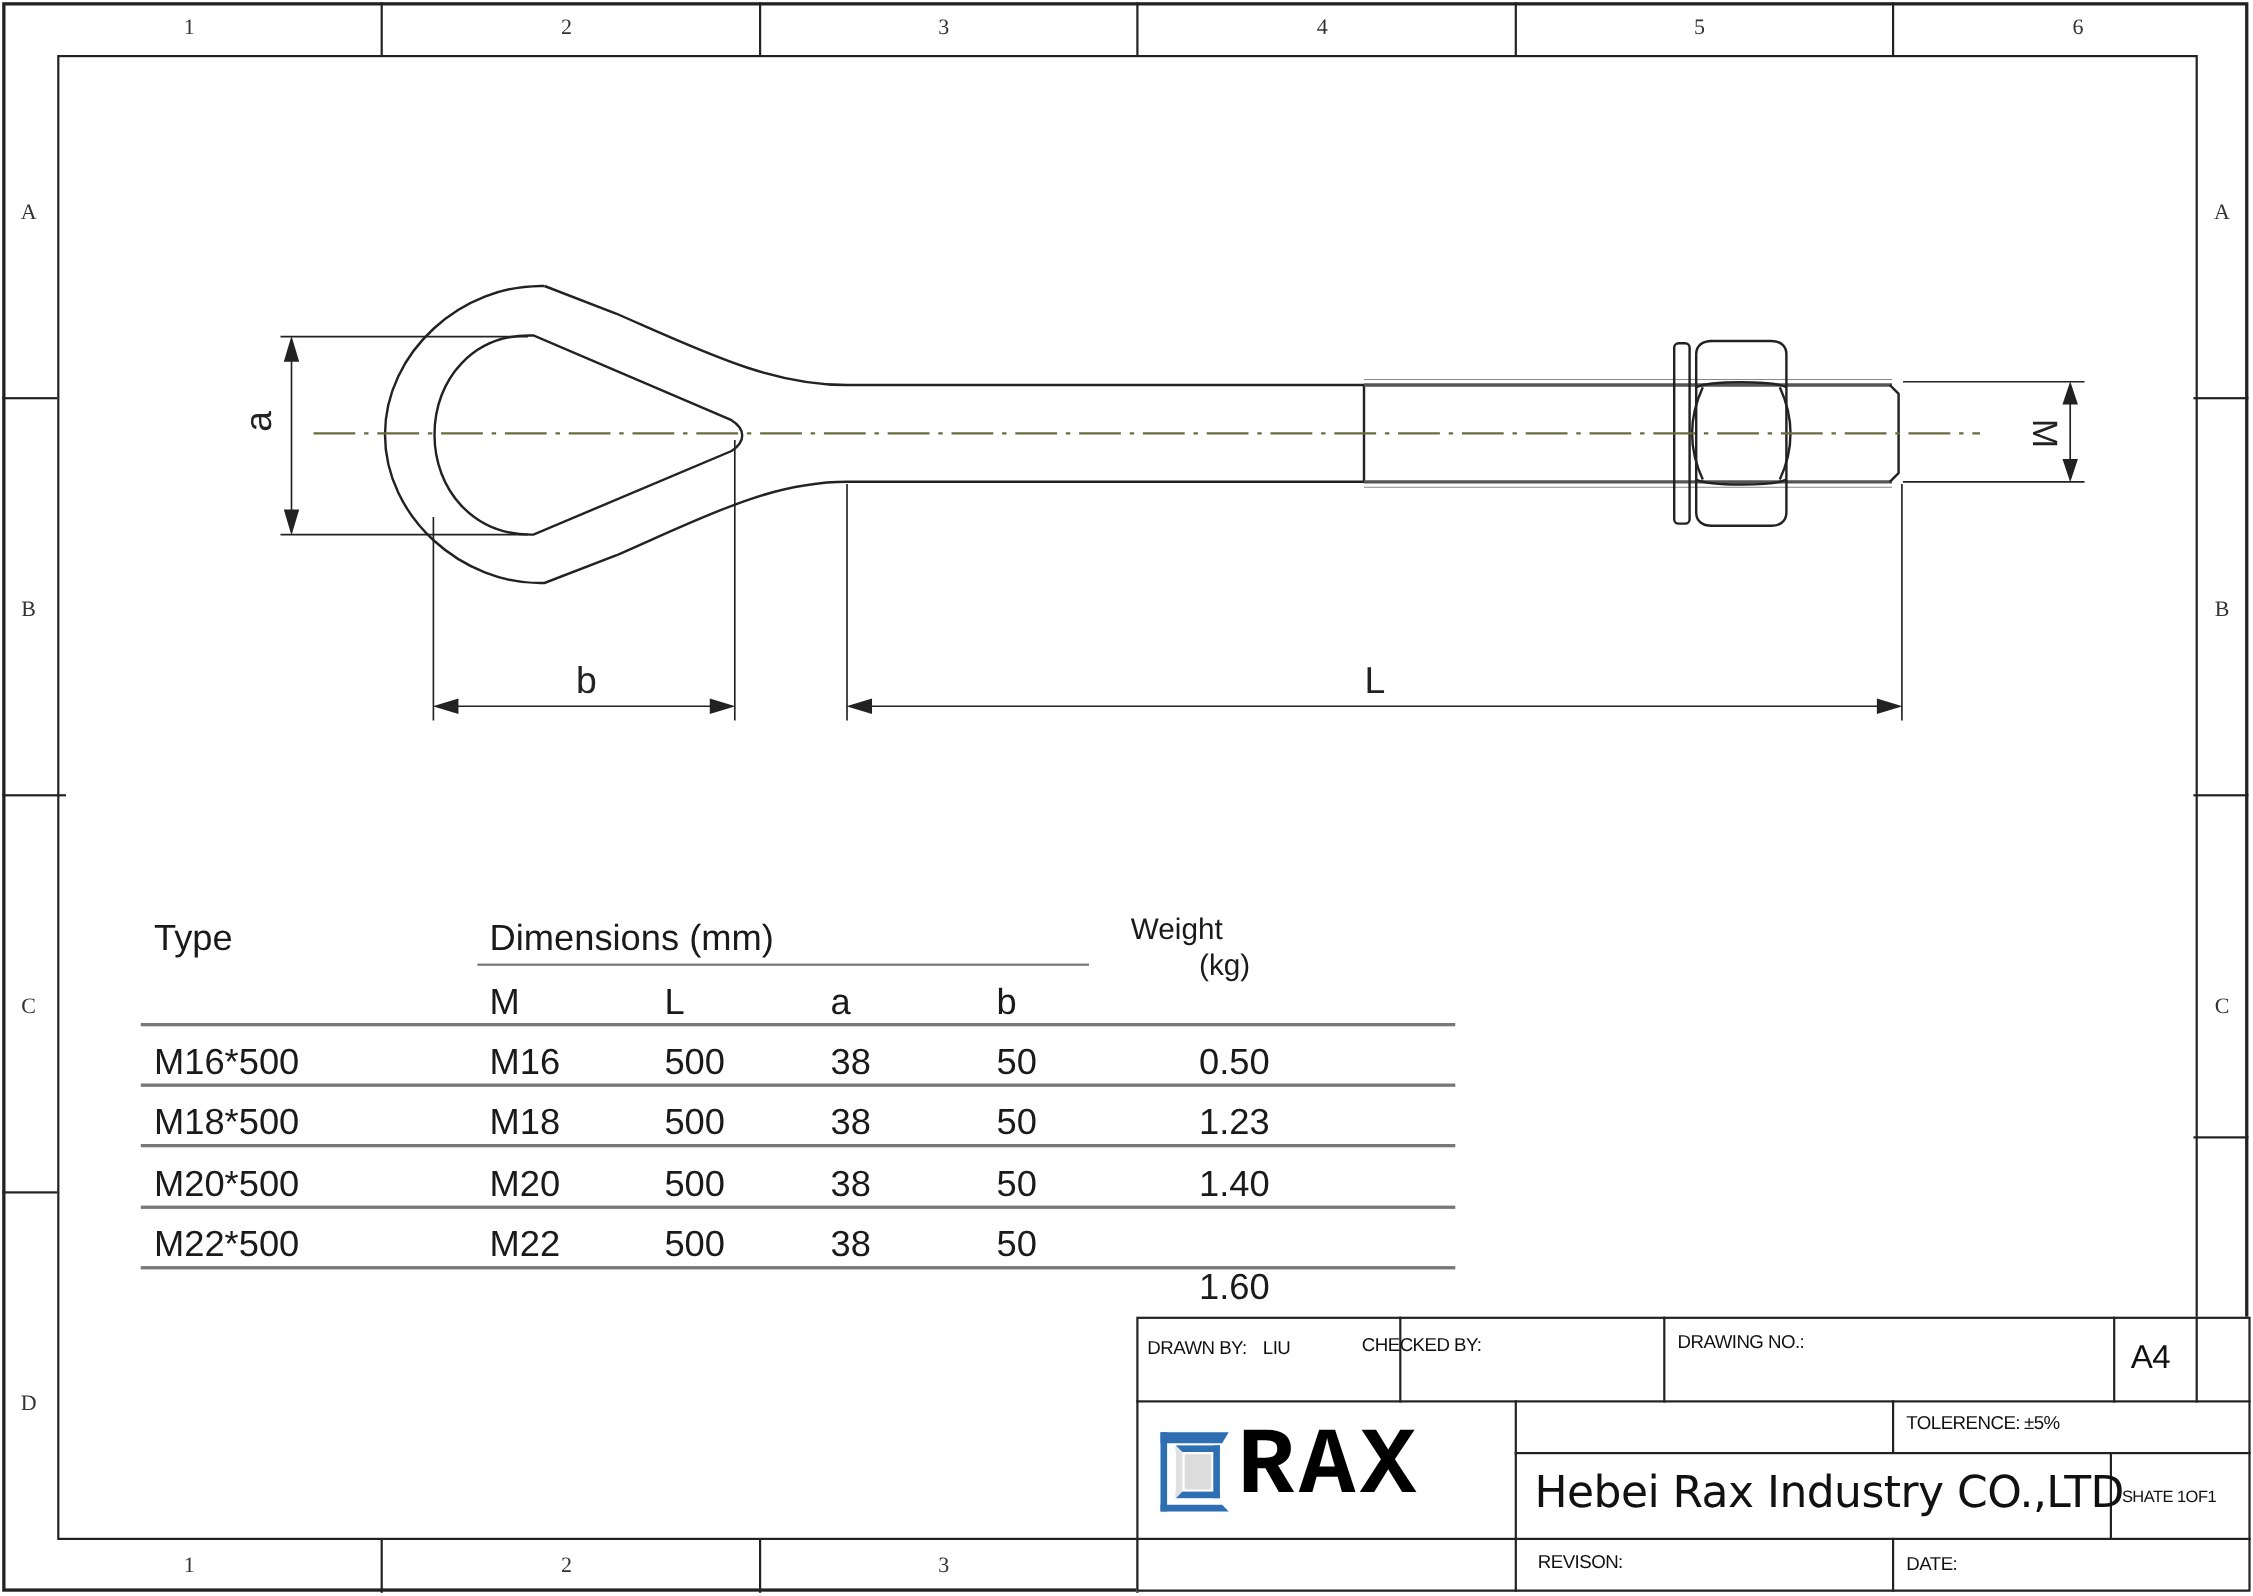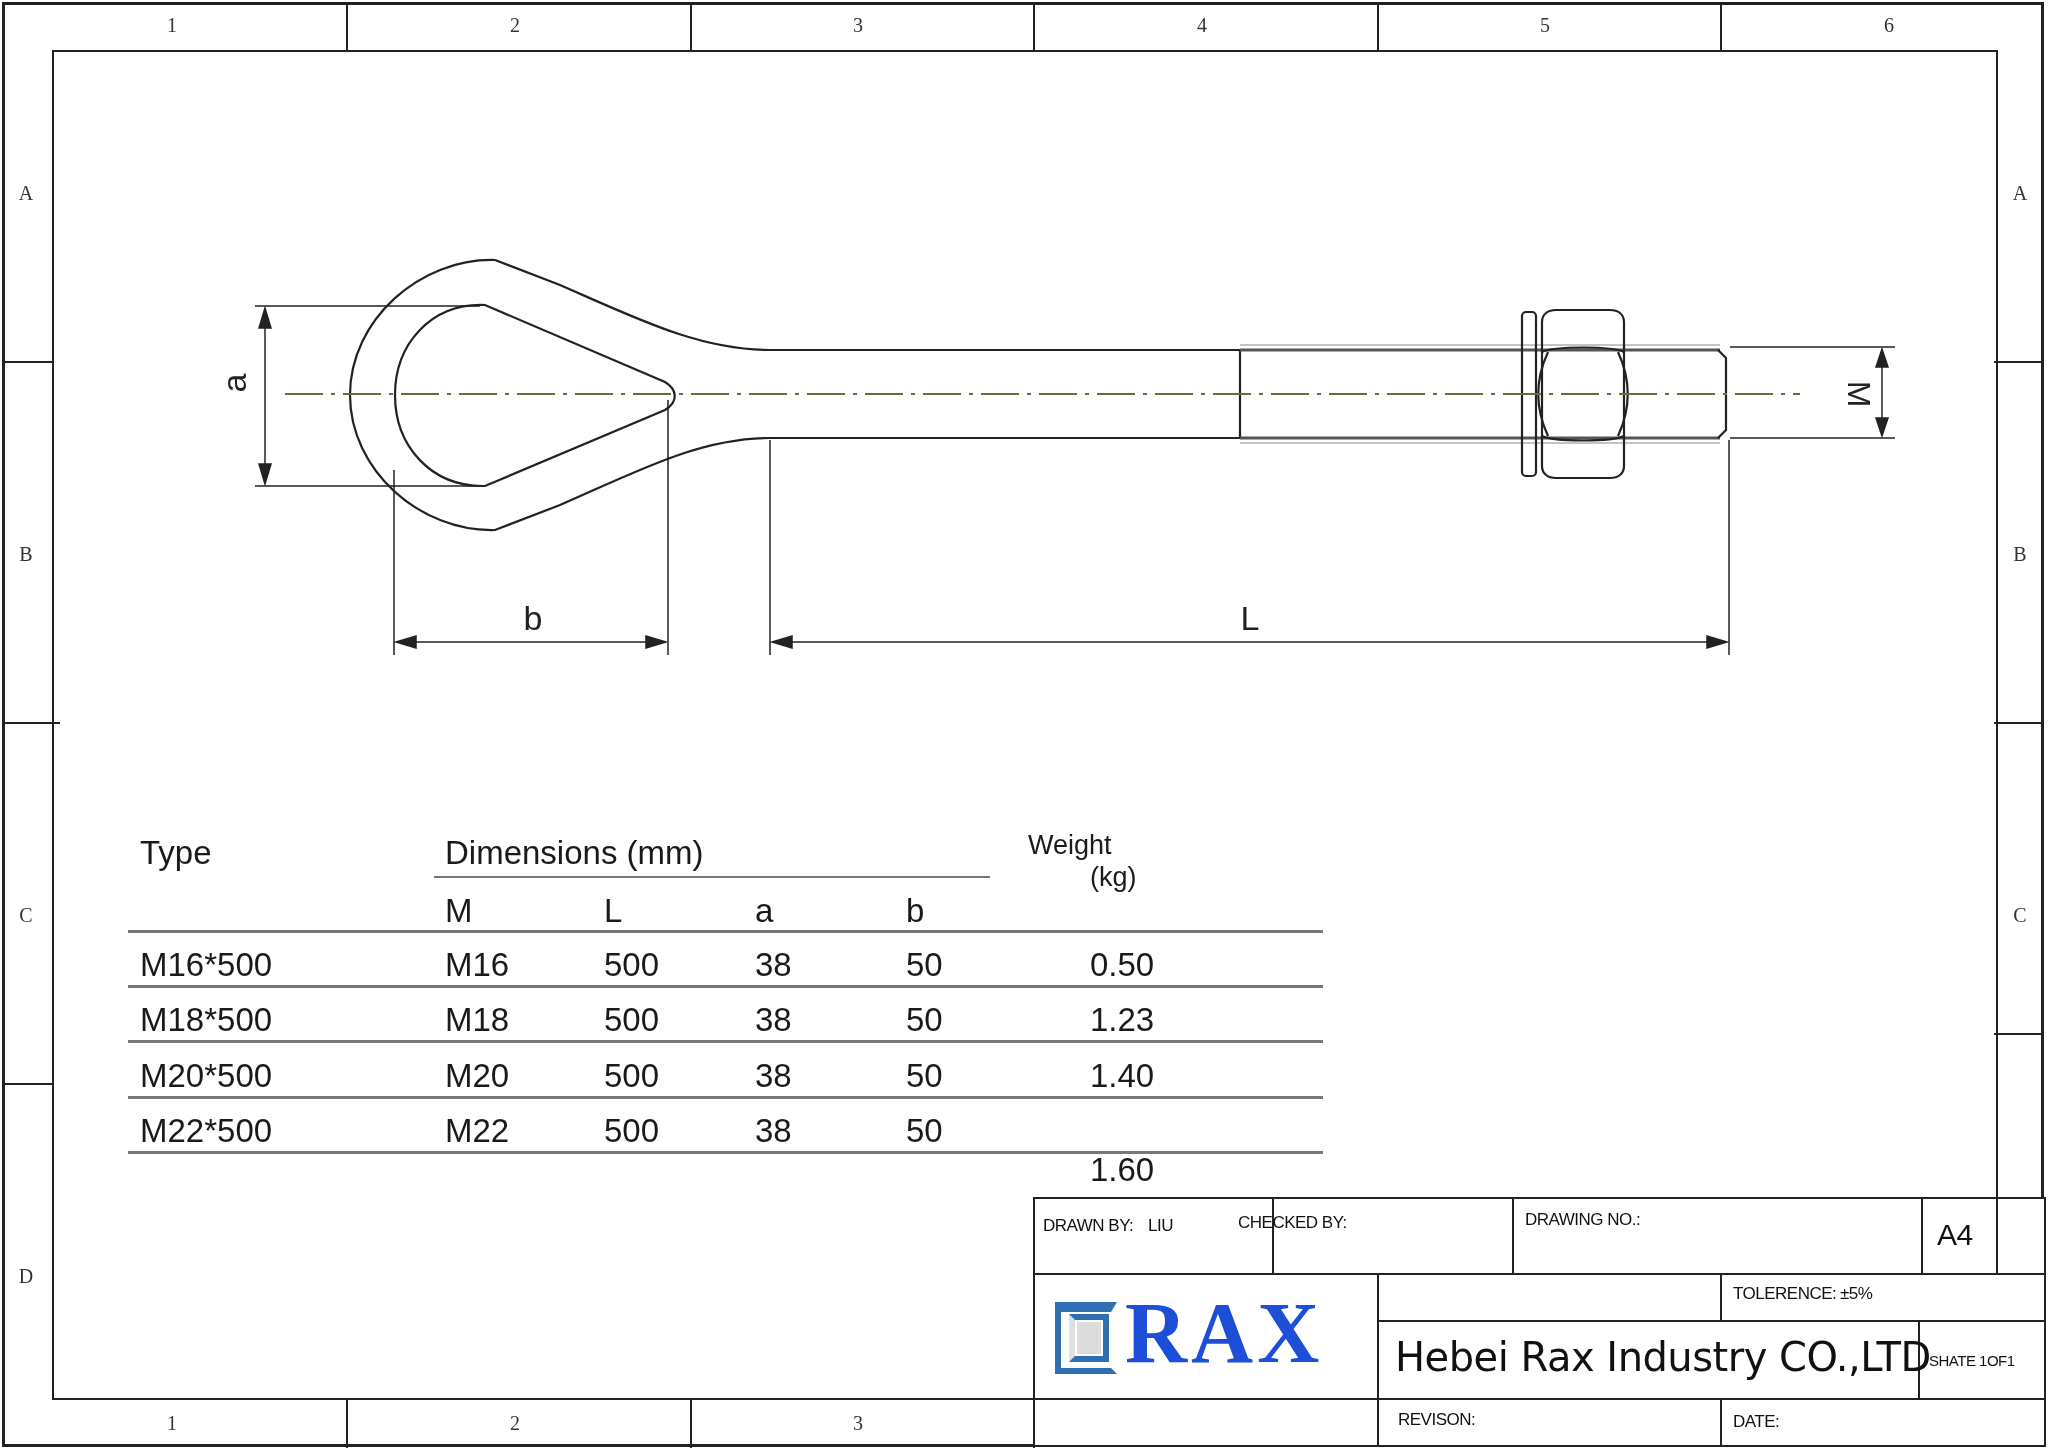--- a/index.html
+++ b/index.html
@@ -189,21 +189,21 @@
   <span class="tb-label" style="left:1525px;top:1210px;">DRAWING NO.:</span>
   <span class="tb-label" style="left:1937px;top:1218px;font-size:30px;">A4</span>
 
   <div class="vline" style="left:1377px;top:1273px;height:174px;"></div>
   <div class="hline" style="left:1033px;top:1398px;width:1013px;"></div>
   <div class="abs" style="left:1055px;top:1302px;width:62px;height:72px;">
     <div class="abs" style="left:0;top:0;width:62px;height:72px;border:6px solid #2e6fb3;box-sizing:border-box;border-right-color:transparent;border-top-width:10px;"></div>
     <div class="abs" style="left:14px;top:12px;width:40px;height:48px;border:6px solid #2e6fb3;box-sizing:border-box;border-left-color:#e0e0e0;"></div>
     <div class="abs" style="left:22px;top:20px;width:24px;height:32px;background:#dcdcdc;"></div>
   </div>
-  <span class="abs" style="left:1125px;top:1290px;font-family:Liberation Serif, serif;font-weight:bold;font-size:86px;color:#1d4ed8;letter-spacing:4px;line-height:1;">RAX</span>
+  <span class="abs" style="left:1125px;top:1290px;font-family:Liberation Mono, monospace;font-weight:bold;font-size:86px;color:#000000;letter-spacing:4px;line-height:1;">RAX</span>
 
   <div class="hline" style="left:1377px;top:1320px;width:669px;"></div>
   <div class="vline" style="left:1720px;top:1273px;height:48px;"></div>
   <span class="tb-label" style="left:1733px;top:1284px;">TOLERENCE:</span>
   <span class="tb-label" style="left:1840px;top:1284px;">±5%</span>
 
   <div class="vline" style="left:1918px;top:1320px;height:80px;"></div>
   <span class="abs" style="left:1395px;top:1334px;font-family:'DejaVu Sans',sans-serif;font-size:40px;color:#111;letter-spacing:-0.5px;">Hebei Rax Industry CO.,LTD</span>
   <span class="tb-label" style="left:1929px;top:1352px;font-size:15px;text-align:center;">SHATE 1OF1</span>
 

